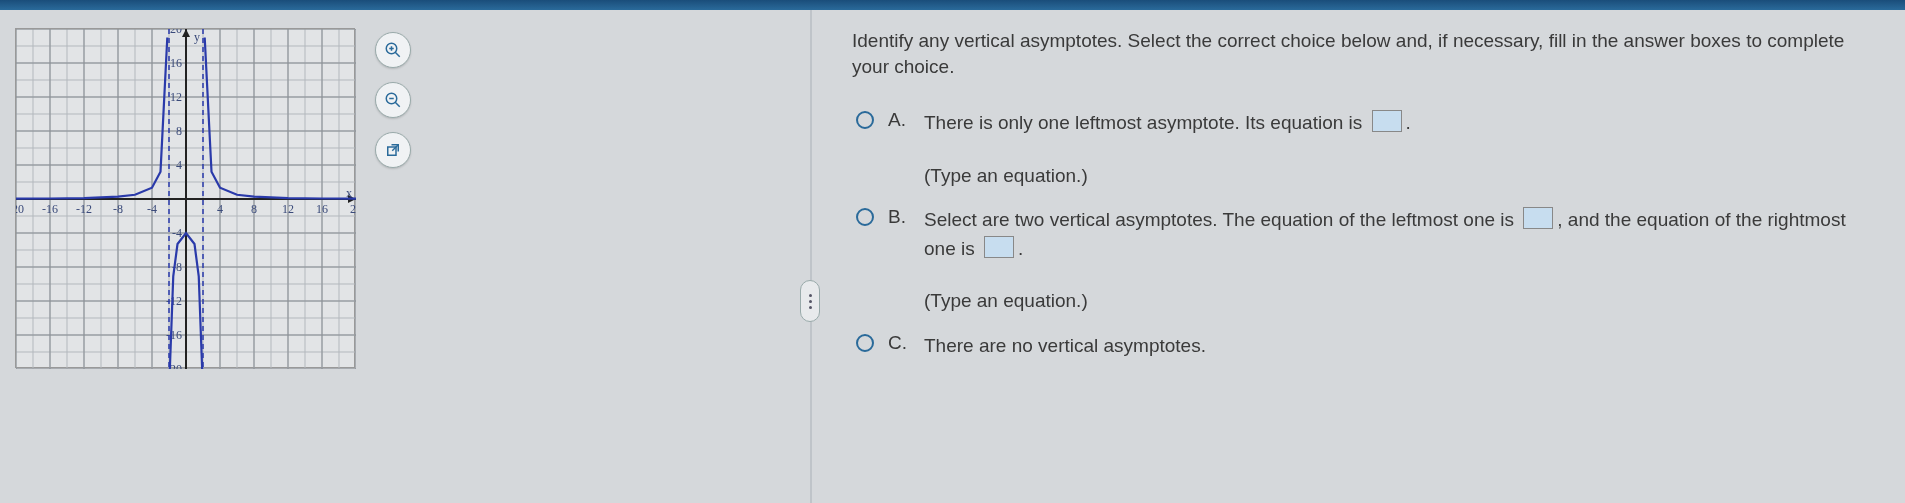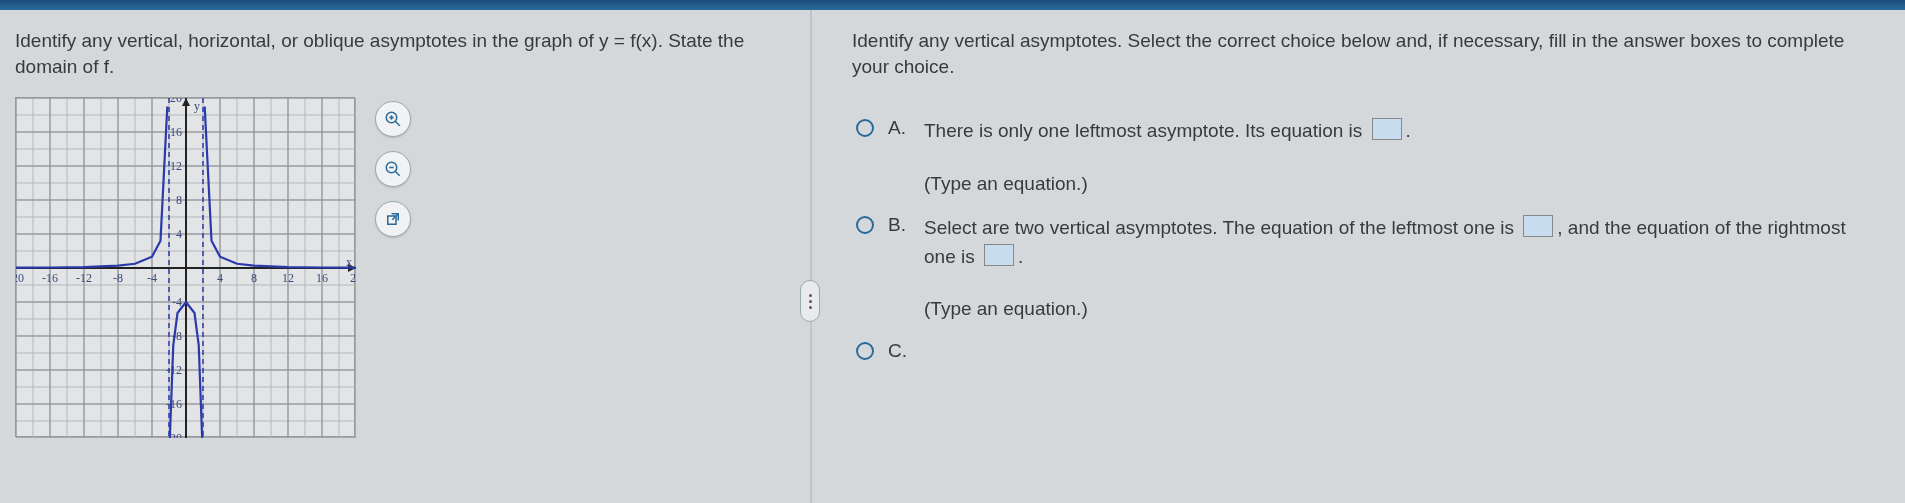--- a/index.html
+++ b/index.html
@@ -80,21 +80,21 @@
     .collapse-handle span {
       width: 3px; height: 3px; border-radius: 50%;
       background: #556;
     }
     .right-panel {
       flex: 1;
       padding: 18px 40px 10px 40px;
     }
     .question-text {
       line-height: 1.35;
-      margin-bottom: 38px;
+      margin-bottom: 30px;
     }
     .choices { display: flex; flex-direction: column; gap: 16px; padding-left: 4px; }
     .choice-row { display: flex; align-items: flex-start; gap: 14px; }
     .radio {
       width: 18px; height: 18px; border: 2px solid #2a6a9a;
       border-radius: 50%;
       margin-top: 2px;
       flex-shrink: 0;
       cursor: pointer;
       background: transparent;
@@ -117,21 +117,20 @@
     .axis { stroke: #222; stroke-width: 2; }
     .tick-label { font-size: 12px; fill: #3a4a7a; font-family: serif; }
     .curve { stroke: #2a3aaa; stroke-width: 2.2; fill: none; }
   </style>
 </head>
 <body>
 
 <div class="topbar"></div>
 <div class="main-container">
   <div class="left-panel">
-    <div class="prompt-text">Identify any vertical, horizontal, or oblique asymptotes in the graph of y = f(x). State the domain of f.</div>
     <div class="graph-section">
       <div class="graph-wrap">
         <svg width="340" height="340" viewBox="0 0 340 340">
 
           <g id="svg-grid">
               <line x1="0" y1="0" x2="0" y2="340" class="gridline-minor"></line>
               <line x1="17" y1="0" x2="17" y2="340" class="gridline-minor"></line>
               <line x1="34" y1="0" x2="34" y2="340" class="gridline-minor"></line>
               <line x1="51" y1="0" x2="51" y2="340" class="gridline-minor"></line>
               <line x1="68" y1="0" x2="68" y2="340" class="gridline-minor"></line>
@@ -285,17 +284,20 @@
         <div class="choice-letter">B.</div>
         <div class="choice-body">
           <span>Select are two vertical asymptotes. The equation of the leftmost one is </span><span class="answer-box"></span><span>, and the equation of the rightmost one is </span><span class="answer-box"></span><span>.</span>
           <span class="hint">(Type an equation.)</span>
         </div>
       </div>
 
       <div class="choice-row">
         <div class="radio"></div>
         <div class="choice-letter">C.</div>
+        <div class="choice-body">
+          <span>There are no vertical asymptotes.</span>
+        </div>
       </div>
 
     </div>
   </div>
 </div>
 
 </body></html>

